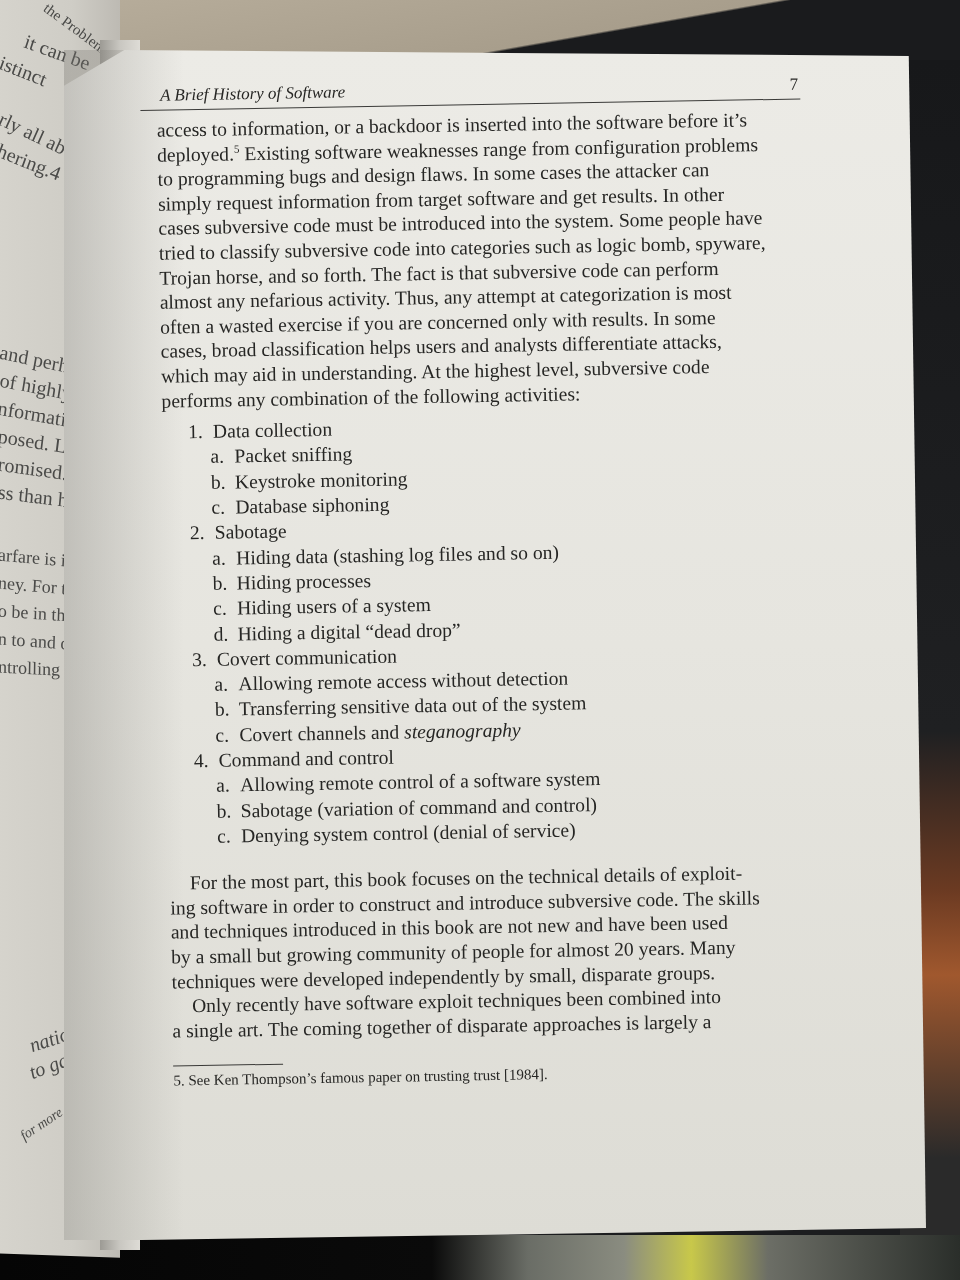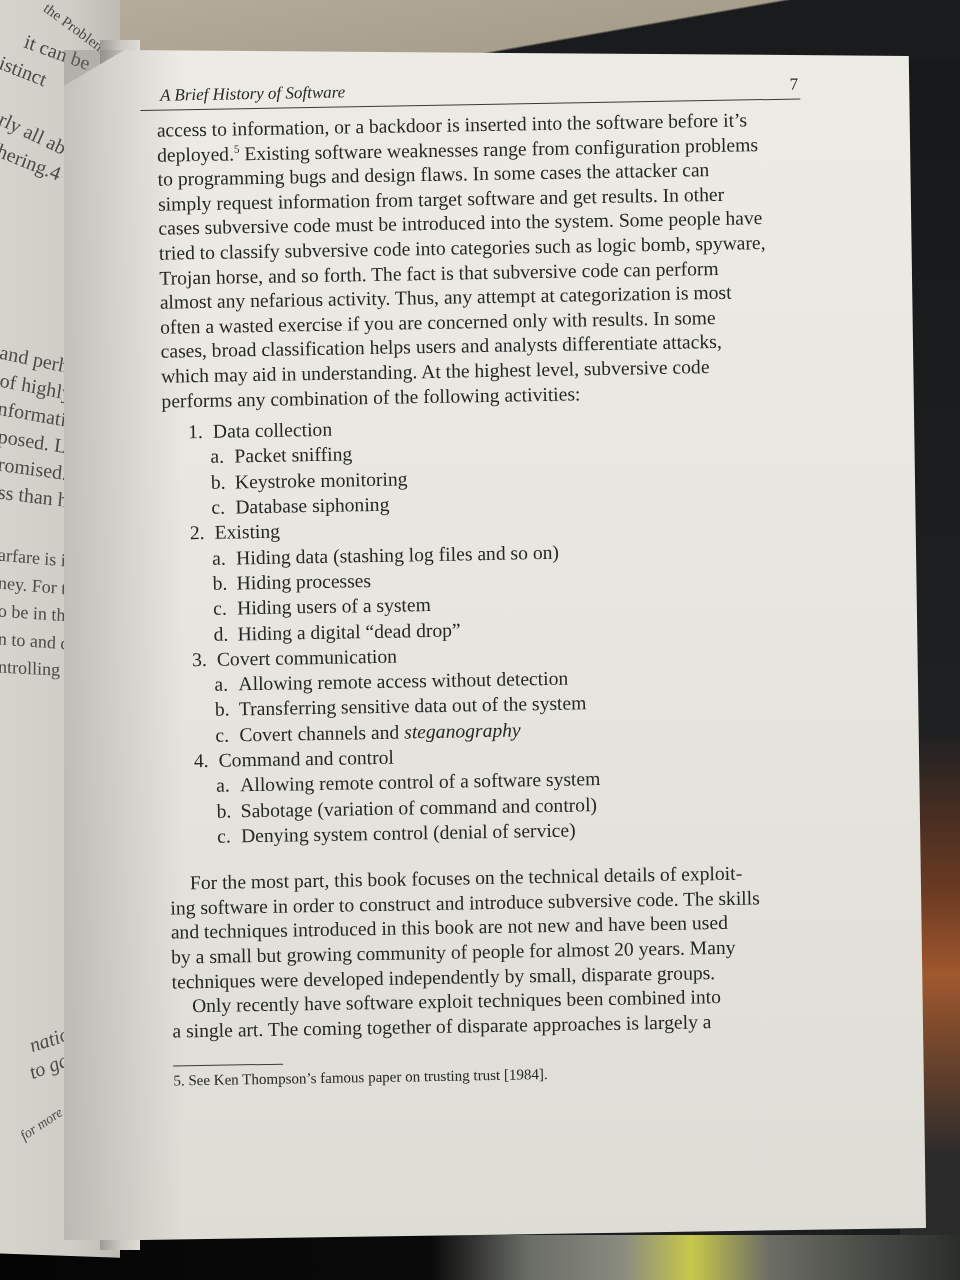--- a/index.html
+++ b/index.html
@@ -126,21 +126,21 @@
   <ol class="outline">
     <li class="top">
       <span class="num">1.</span> <span>Data collection</span>
       <ol>
         <li><span class="sub-letter">a.</span><span>Packet sniffing</span></li>
         <li><span class="sub-letter">b.</span><span>Keystroke monitoring</span></li>
         <li><span class="sub-letter">c.</span><span>Database siphoning</span></li>
       </ol>
     </li>
     <li class="top">
-      <span class="num">2.</span> <span>Existing</span>
+      <span class="num">2.</span> <span>Sabotage</span>
       <ol>
         <li><span class="sub-letter">a.</span><span>Hiding data (stashing log files and so on)</span></li>
         <li><span class="sub-letter">b.</span><span>Hiding processes</span></li>
         <li><span class="sub-letter">c.</span><span>Hiding users of a system</span></li>
         <li><span class="sub-letter">d.</span><span>Hiding a digital “dead drop”</span></li>
       </ol>
     </li>
     <li class="top">
       <span class="num">3.</span> <span>Covert communication</span>
       <ol>

